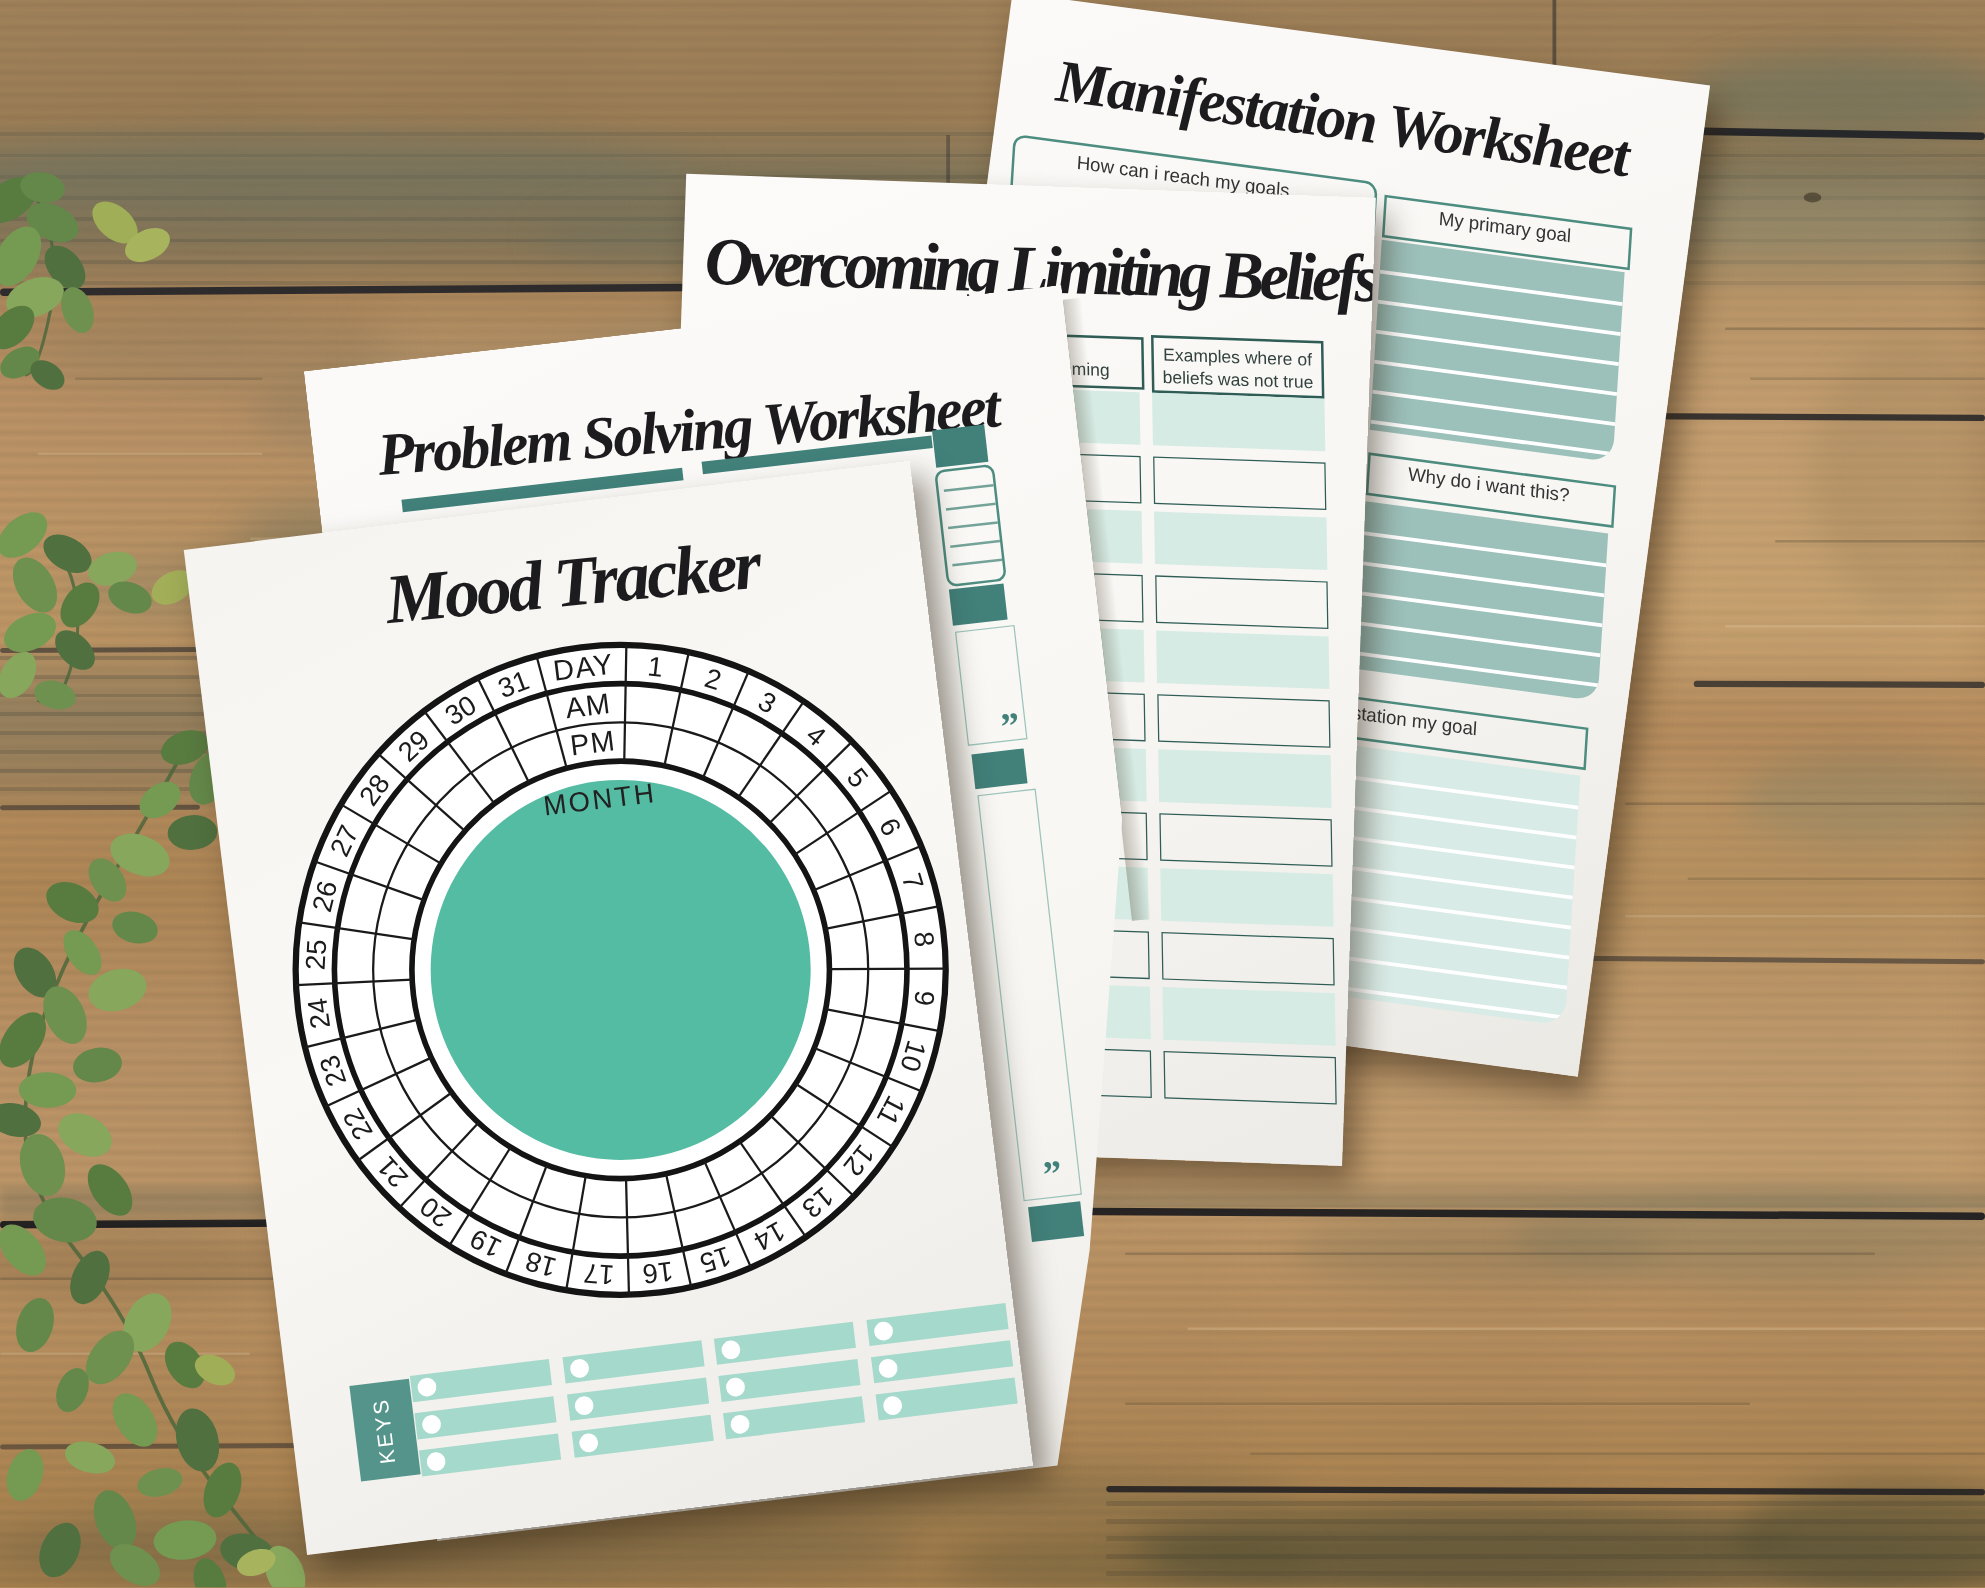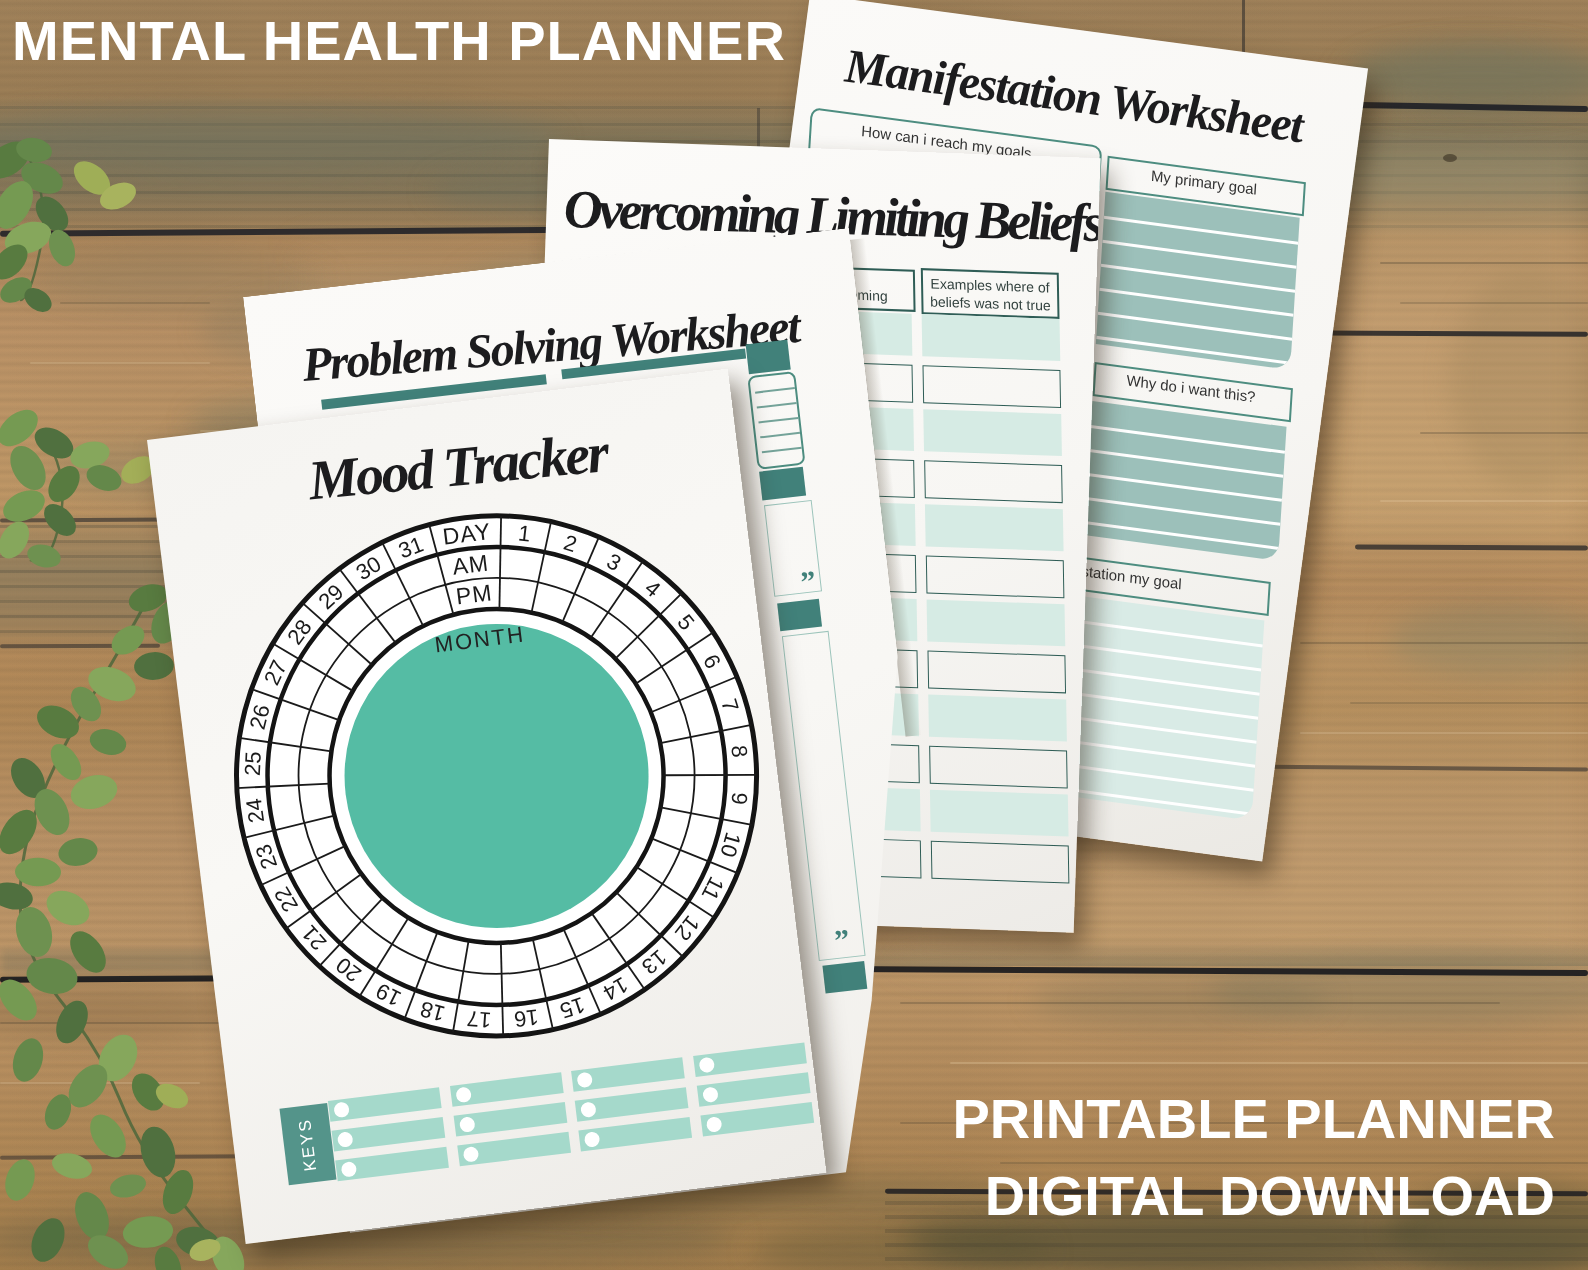--- a/index.html
+++ b/index.html
@@ -348,14 +348,12 @@
       <div style="position:absolute;left:344px;top:738px;width:112px;height:21px;background:#a5d9cb;"></div>
       <div style="position:absolute;left:349px;top:741px;width:15px;height:15px;border-radius:50%;background:#fff;"></div>
       <div style="position:absolute;left:467px;top:678px;width:112px;height:21px;background:#a5d9cb;"></div>
       <div style="position:absolute;left:472px;top:681px;width:15px;height:15px;border-radius:50%;background:#fff;"></div>
       <div style="position:absolute;left:467px;top:708px;width:112px;height:21px;background:#a5d9cb;"></div>
       <div style="position:absolute;left:472px;top:711px;width:15px;height:15px;border-radius:50%;background:#fff;"></div>
       <div style="position:absolute;left:467px;top:738px;width:112px;height:21px;background:#a5d9cb;"></div>
       <div style="position:absolute;left:472px;top:741px;width:15px;height:15px;border-radius:50%;background:#fff;"></div>
     </div>
 
-<div style="position:absolute;left:12px;top:8px;font-family:'Liberation Sans',sans-serif;font-weight:bold;font-size:56px;color:#fff;letter-spacing:1px;white-space:nowrap;">MENTAL HEALTH PLANNER</div>
-    <div style="position:absolute;right:33px;top:1080px;width:700px;text-align:right;font-family:'Liberation Sans',sans-serif;font-weight:bold;font-size:56px;color:#fff;line-height:77px;white-space:nowrap;">PRINTABLE PLANNER<br>DIGITAL DOWNLOAD</div>
 </div>
 </body></html>

